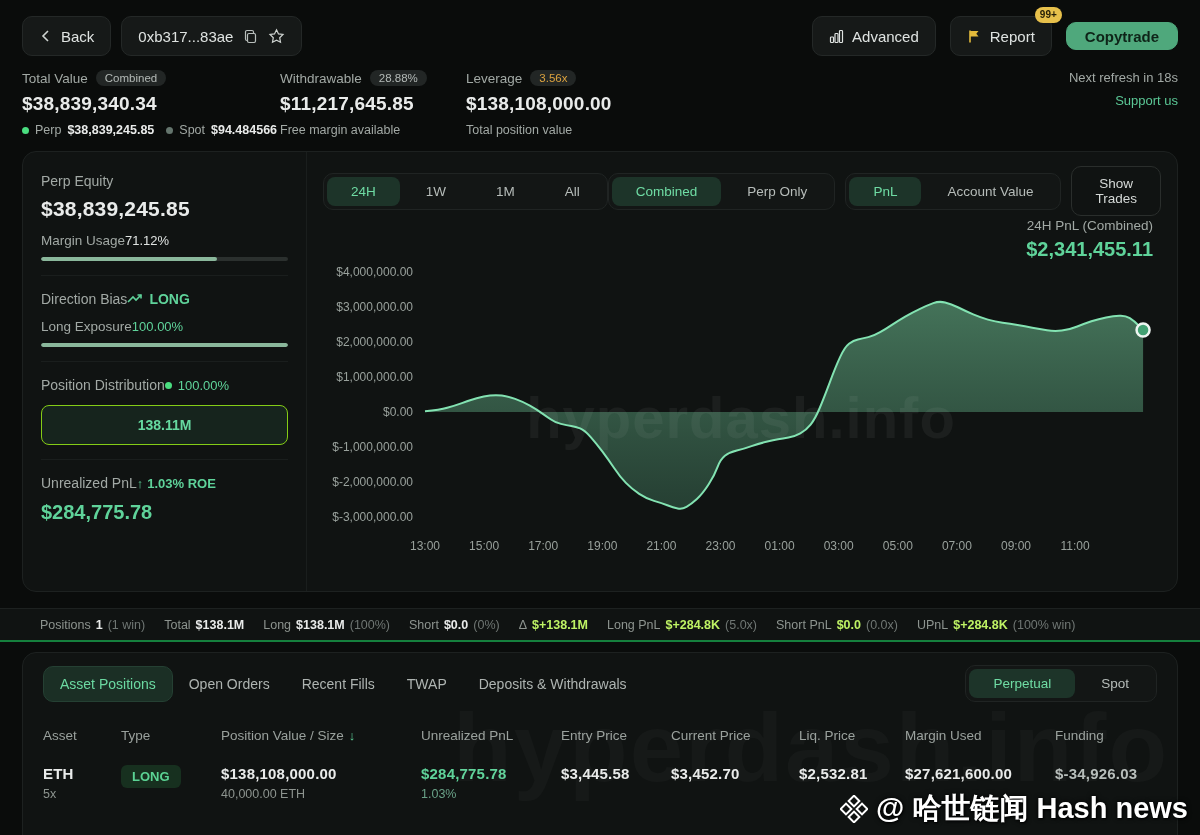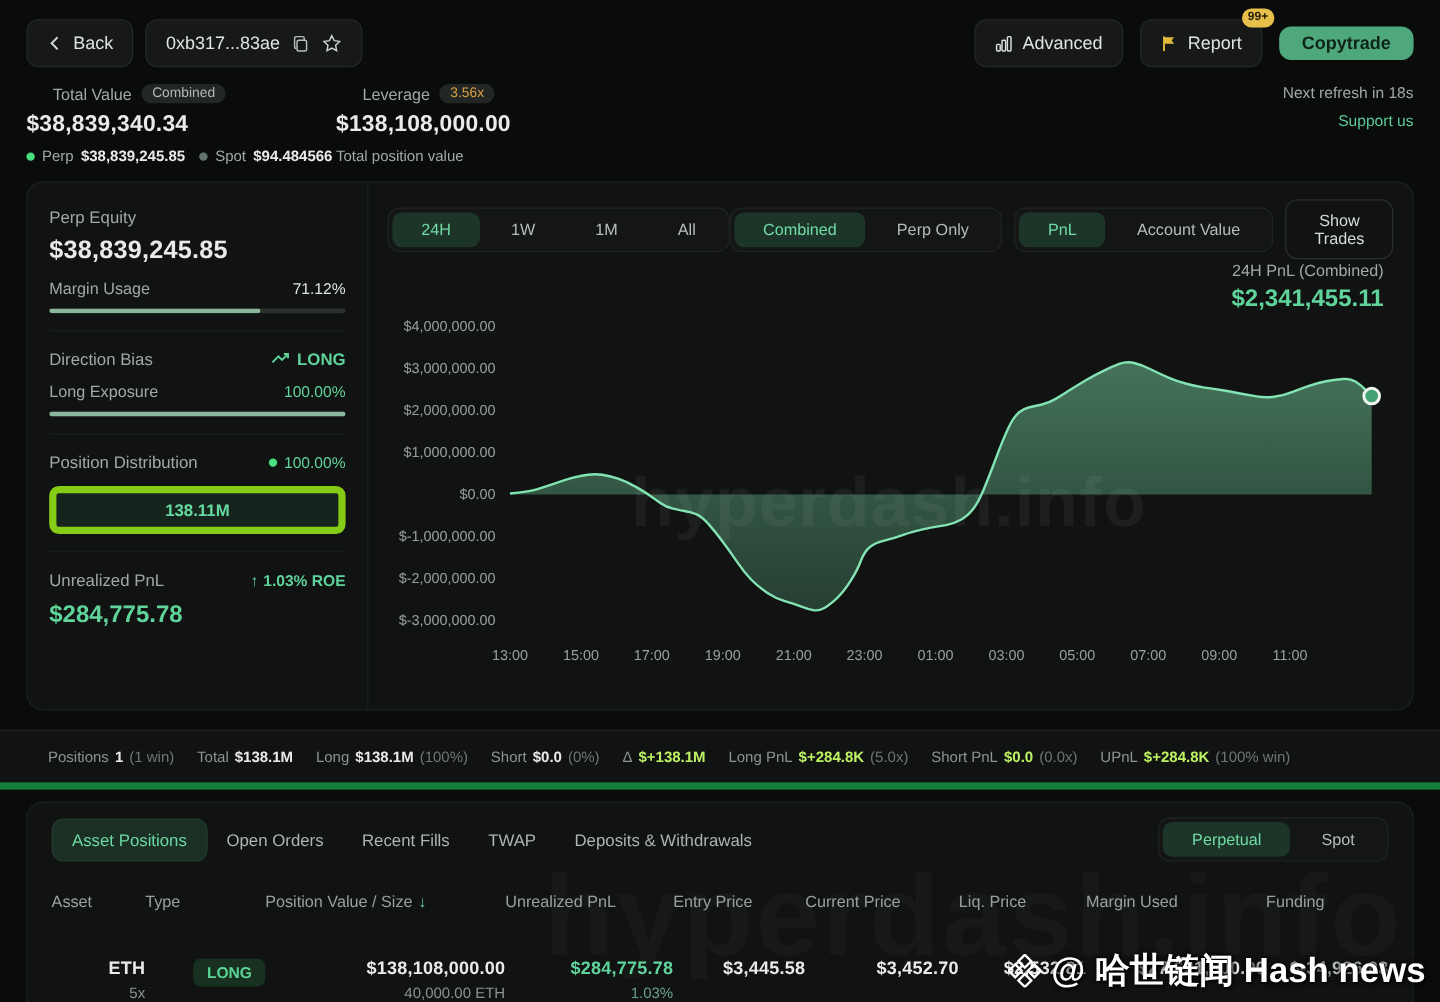--- a/index.html
+++ b/index.html
@@ -34,21 +34,21 @@
     display:flex; align-items:center; font-size:15px; cursor:pointer;
   }
   .icon-svg { display:inline-flex; }
 
   
   .stats { display:flex; padding:14px 22px 0 22px; }
   .stat { min-width:0; }
   .stat-1 { width:258px; }
   .stat-2 { width:186px; }
   .stat-3 { width:250px; }
-  .stat-head { display:flex; align-items:center; gap:8px; font-size:13.5px; color:#a2a9a5;margin-left:22px; }
+  .stat-head { display:flex; align-items:center; gap:8px; font-size:13.5px; color:#a2a9a5; }
   .stat-badge {
     background:#222625; border-radius:999px; padding:2px 9px;
     font-size:11.5px; color:#b3b9b6;
   }
   .stat-badge.amber { color:#dca33f; }
   .stat-value { font-size:19px; font-weight:bold; margin-top:7px; letter-spacing:.2px; }
   .stat-sub { display:flex; align-items:center; gap:6px; margin-top:8px; font-size:12.5px; color:#a2a9a5; }
   .dotg { width:7px; height:7px; border-radius:50%; background:#4ade80; display:inline-block; }
   .dots { width:7px; height:7px; border-radius:50%; background:#64756d; display:inline-block; }
   .stat-sub b { color:#e9ebea; font-weight:bold; }
@@ -60,29 +60,29 @@
     background:#101312; border:1px solid #1d2120; border-radius:14px;
     margin:14px 22px 0 22px;
   }
   .main-card { height:441px; display:flex; position:relative; }
 
   .left-panel { width:284px; padding:6px 18px 0 18px; border-right:1px solid #1a1e1d; }
   .lp-section { padding:15px 0 14px 0; border-bottom:1px solid #1a1e1d; }
   .lp-section:last-child { border-bottom:none; }
   .lp-label { font-size:14px; color:#a2a9a5; }
   .lp-big { font-size:21px; font-weight:bold; margin-top:8px; letter-spacing:.2px; }
-  .lp-row { display:flex; justify-content:space-between; align-items:center; margin-top:12px; }
+  .lp-row { display:flex; justify-content:flex-start; align-items:center; margin-top:12px; }
   .lp-row.first { margin-top:0; }
   .lp-val { font-size:13px; color:#dfe3e1; }
   .bar { height:4px; background:#2b302e; border-radius:999px; margin-top:9px; overflow:hidden; }
   .bar-fill { height:100%; background:#8ab79b; border-radius:999px; }
   .long-tag { display:flex; align-items:center; gap:6px; color:#5fd39a; font-weight:bold; font-size:14px; }
   .dist-box {
     margin-top:12px; height:40px; border-radius:8px;
-    background:#16241d; border:6px solid #84cc16;
+    background:#16241d; border:1px solid #84cc16;
     display:flex; align-items:center; justify-content:center;
     color:#66d9a0; font-size:14px; font-weight:bold;
   }
   .roe { display:flex; align-items:center; gap:4px; color:#5fd39a; font-size:13px; font-weight:bold; }
   .upnl-val { color:#5fd39a; font-size:20px; font-weight:bold; margin-top:10px; }
 
   
   .chart-sec { flex:1; position:relative; padding:14px 16px 0 16px; }
   .controls { display:flex; align-items:center; }
   .seg-group {
@@ -102,22 +102,22 @@
   .headline { position:absolute; right:24px; top:66px; text-align:right; }
   .headline .hl-label { font-size:13.5px; color:#a2a9a5; }
   .headline .hl-value { font-size:20px; font-weight:bold; color:#5fd39a; margin-top:5px; }
   .chart-wrap { position:absolute; left:14px; top:100px; }
   .ytick { fill:#99a19c; font-size:12px; text-anchor:end; }
   .xtick { fill:#99a19c; font-size:12px; text-anchor:middle; }
   .wm { fill:rgba(255,255,255,0.05); font-size:58px; font-weight:bold; text-anchor:middle; letter-spacing:1px; }
 
   
   .summary {
-    margin-top:16px; height:50px; background:#101312;
-    border-top:1px solid #1d2120; border-bottom:6px solid #15803d;
+    margin-top:16px; height:34px; background:#101312;
+    border-top:1px solid #1d2120; border-bottom:2px solid #15803d;
     display:flex; align-items:center; gap:19px; padding:0 40px;
     font-size:12.5px; white-space:nowrap;
   }
   .sum-item { display:flex; gap:5px; align-items:center; }
   .sum-item .lab { color:#8d948f; }
   .sum-item .val { color:#e9ebea; font-weight:bold; }
   .sum-item .val.green { color:#bef264; }
   .sum-item .sub { color:#6f7673; }
 
   
@@ -127,21 +127,21 @@
     padding:9px 16px; border-radius:10px; font-size:14px; color:#aeb4b1;
     cursor:pointer; white-space:nowrap;
   }
   .tab.active { background:#1b2f25; color:#6bd9a1; border:1px solid #254033; }
   .tabs-right { margin-left:auto; }
 
   .tbl { display:grid; grid-template-columns:78px 100px 200px 140px 110px 128px 106px 150px 1fr; align-items:start; }
   .tbl-head { margin-top:26px; font-size:13.5px; color:#99a09c; }
   .tbl-head .hdr { display:flex; align-items:center; gap:5px; }
   .sort-ic { color:#5fd39a; font-size:13px; }
-  .tbl-row { margin-top:40px; font-size:15px;text-align:right; }
+  .tbl-row { margin-top:22px; font-size:15px; }
   .cell-main { font-weight:bold; letter-spacing:.2px; }
   .cell-sub { font-size:12.5px; color:#8d948f; margin-top:5px; }
   .long-badge {
     display:inline-block; background:#17301f; color:#5bd394;
     border-radius:6px; padding:4px 11px; font-size:13px; font-weight:bold;
   }
   .pnl-cell .cell-main { color:#5fd39a; }
   .pnl-cell .cell-sub { color:#69a187; }
   .bc-wm {
     position:absolute; left:430px; top:40px; font-size:96px; font-weight:bold;
@@ -218,20 +218,30 @@
     </div>
     <div class="stat-value">$38,839,340.34</div>
     <div class="stat-sub">
       <span class="dotg"></span>
       <span>Perp</span>
       <b>$38,839,245.85</b>
       <span class="dots" style="margin-left:6px"></span>
       <span>Spot</span>
       <b>$94.484566</b>
     </div>
+  </div>
+  <div class="stat stat-2">
+    <div class="stat-head">
+      <span>Withdrawable</span>
+      <span class="stat-badge">28.88%</span>
+    </div>
+    <div class="stat-value">$11,217,645.85</div>
+    <div class="stat-sub">
+        <span>Free margin available</span>
+      </div>
   </div>
   <div class="stat stat-3">
     <div class="stat-head">
       <span>Leverage</span>
       <span class="stat-badge amber">3.56x</span>
     </div>
     <div class="stat-value">$138,108,000.00</div>
     <div class="stat-sub">
         <span>Total position value</span>
       </div>

